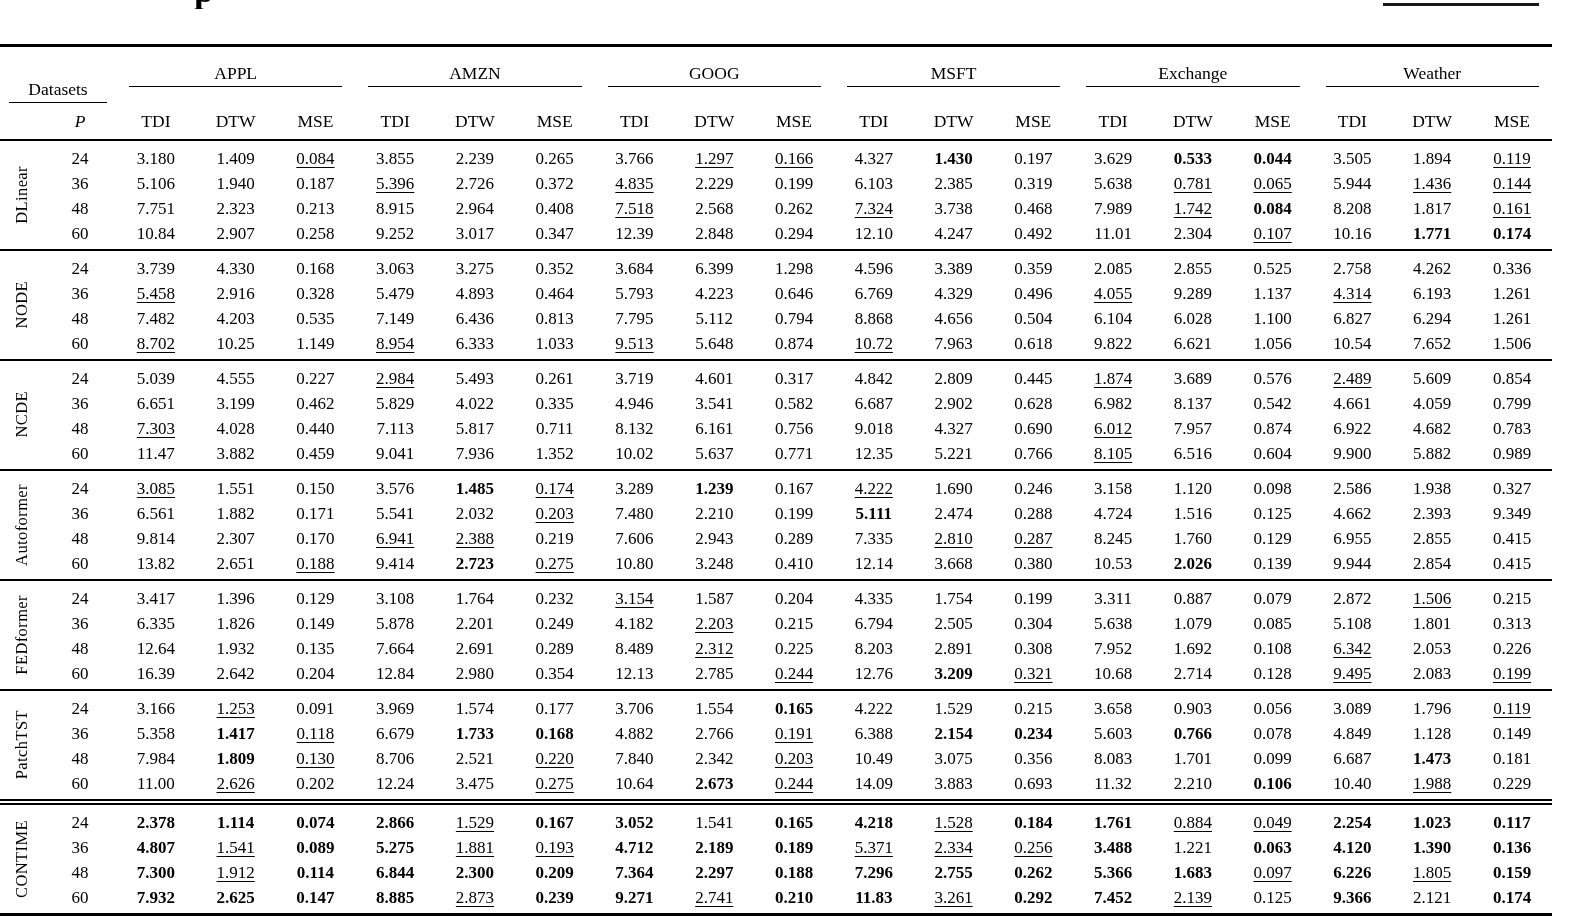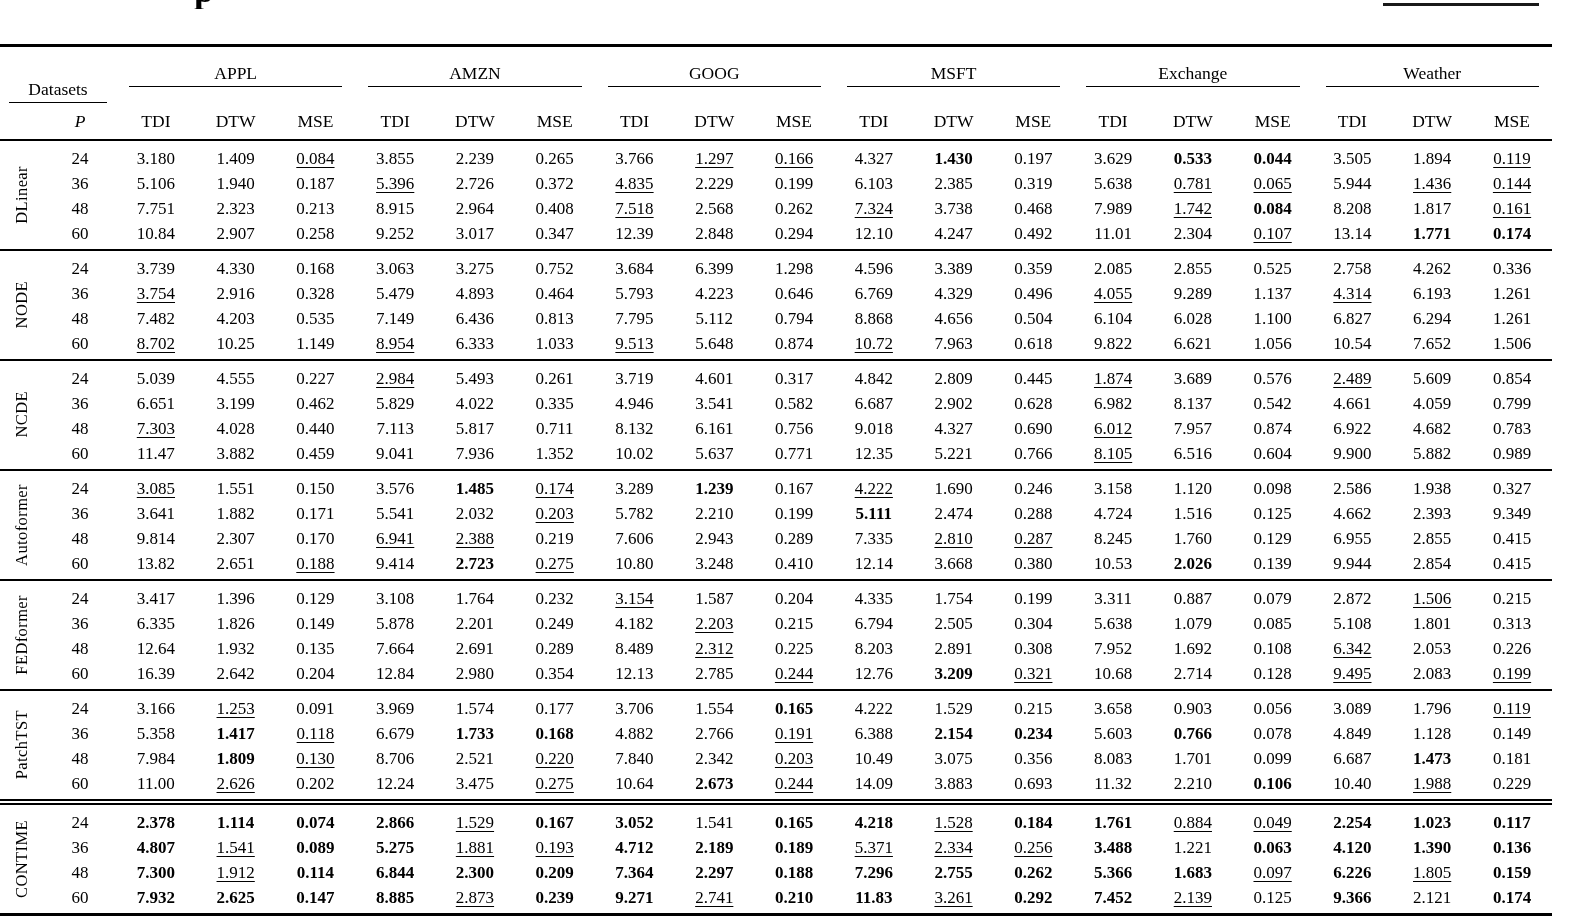--- a/index.html
+++ b/index.html
@@ -197,49 +197,49 @@
           <td>0.347</td>
           <td>12.39</td>
           <td>2.848</td>
           <td>0.294</td>
           <td>12.10</td>
           <td>4.247</td>
           <td>0.492</td>
           <td>11.01</td>
           <td>2.304</td>
           <td class="u">0.107</td>
-          <td>13.14</td>
+          <td>10.16</td>
           <td class="b ">1.771</td>
           <td class="b ">0.174</td>
         </tr>
         <tr class="ft bs">
           <td class="model-td" rowspan="4"><span class="vert">NODE</span></td>
           <td class="p-td">24</td>
           <td>3.739</td>
           <td>4.330</td>
           <td>0.168</td>
           <td>3.063</td>
           <td>3.275</td>
-          <td>0.752</td>
+          <td>0.352</td>
           <td>3.684</td>
           <td>6.399</td>
           <td>1.298</td>
           <td>4.596</td>
           <td>3.389</td>
           <td>0.359</td>
           <td>2.085</td>
           <td>2.855</td>
           <td>0.525</td>
           <td>2.758</td>
           <td>4.262</td>
           <td>0.336</td>
         </tr>
         <tr>
           <td class="p-td">36</td>
-          <td class="u">3.754</td>
+          <td class="u">5.458</td>
           <td>2.916</td>
           <td>0.328</td>
           <td>5.479</td>
           <td>4.893</td>
           <td>0.464</td>
           <td>5.793</td>
           <td>4.223</td>
           <td>0.646</td>
           <td>6.769</td>
           <td>4.329</td>
@@ -395,27 +395,27 @@
           <td>0.246</td>
           <td>3.158</td>
           <td>1.120</td>
           <td>0.098</td>
           <td>2.586</td>
           <td>1.938</td>
           <td>0.327</td>
         </tr>
         <tr>
           <td class="p-td">36</td>
-          <td>3.641</td>
+          <td>6.561</td>
           <td>1.882</td>
           <td>0.171</td>
           <td>5.541</td>
           <td>2.032</td>
           <td class="u">0.203</td>
-          <td>5.782</td>
+          <td>7.480</td>
           <td>2.210</td>
           <td>0.199</td>
           <td class="b ">5.111</td>
           <td>2.474</td>
           <td>0.288</td>
           <td>4.724</td>
           <td>1.516</td>
           <td>0.125</td>
           <td>4.662</td>
           <td>2.393</td>

